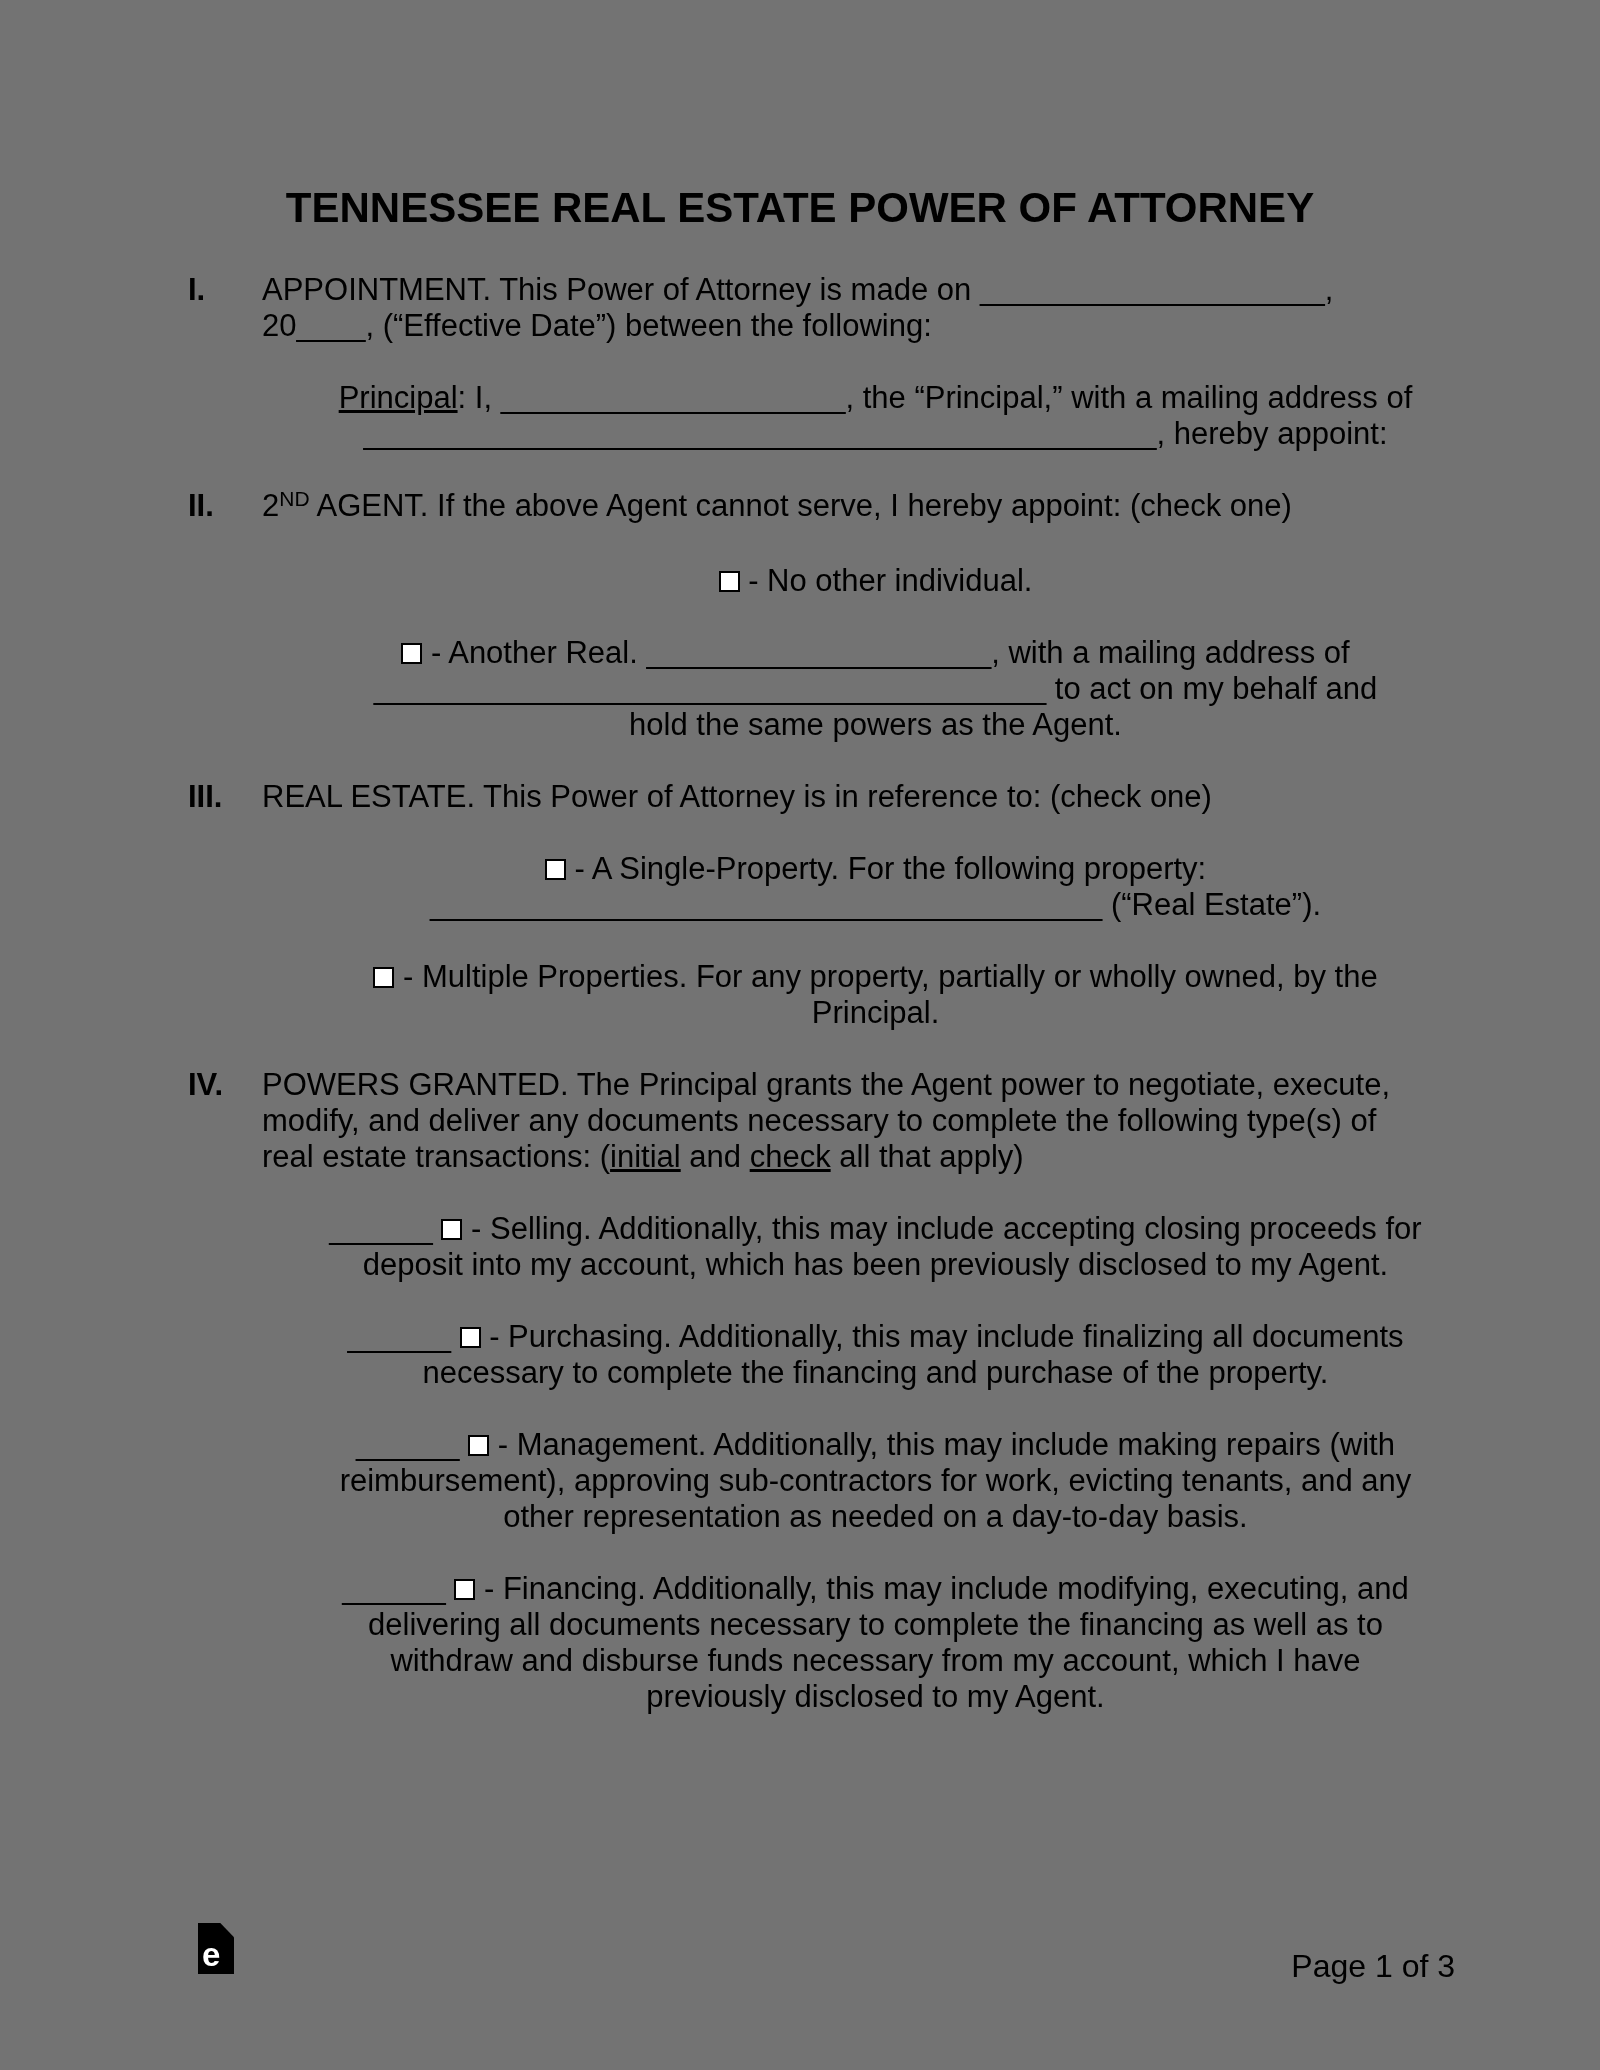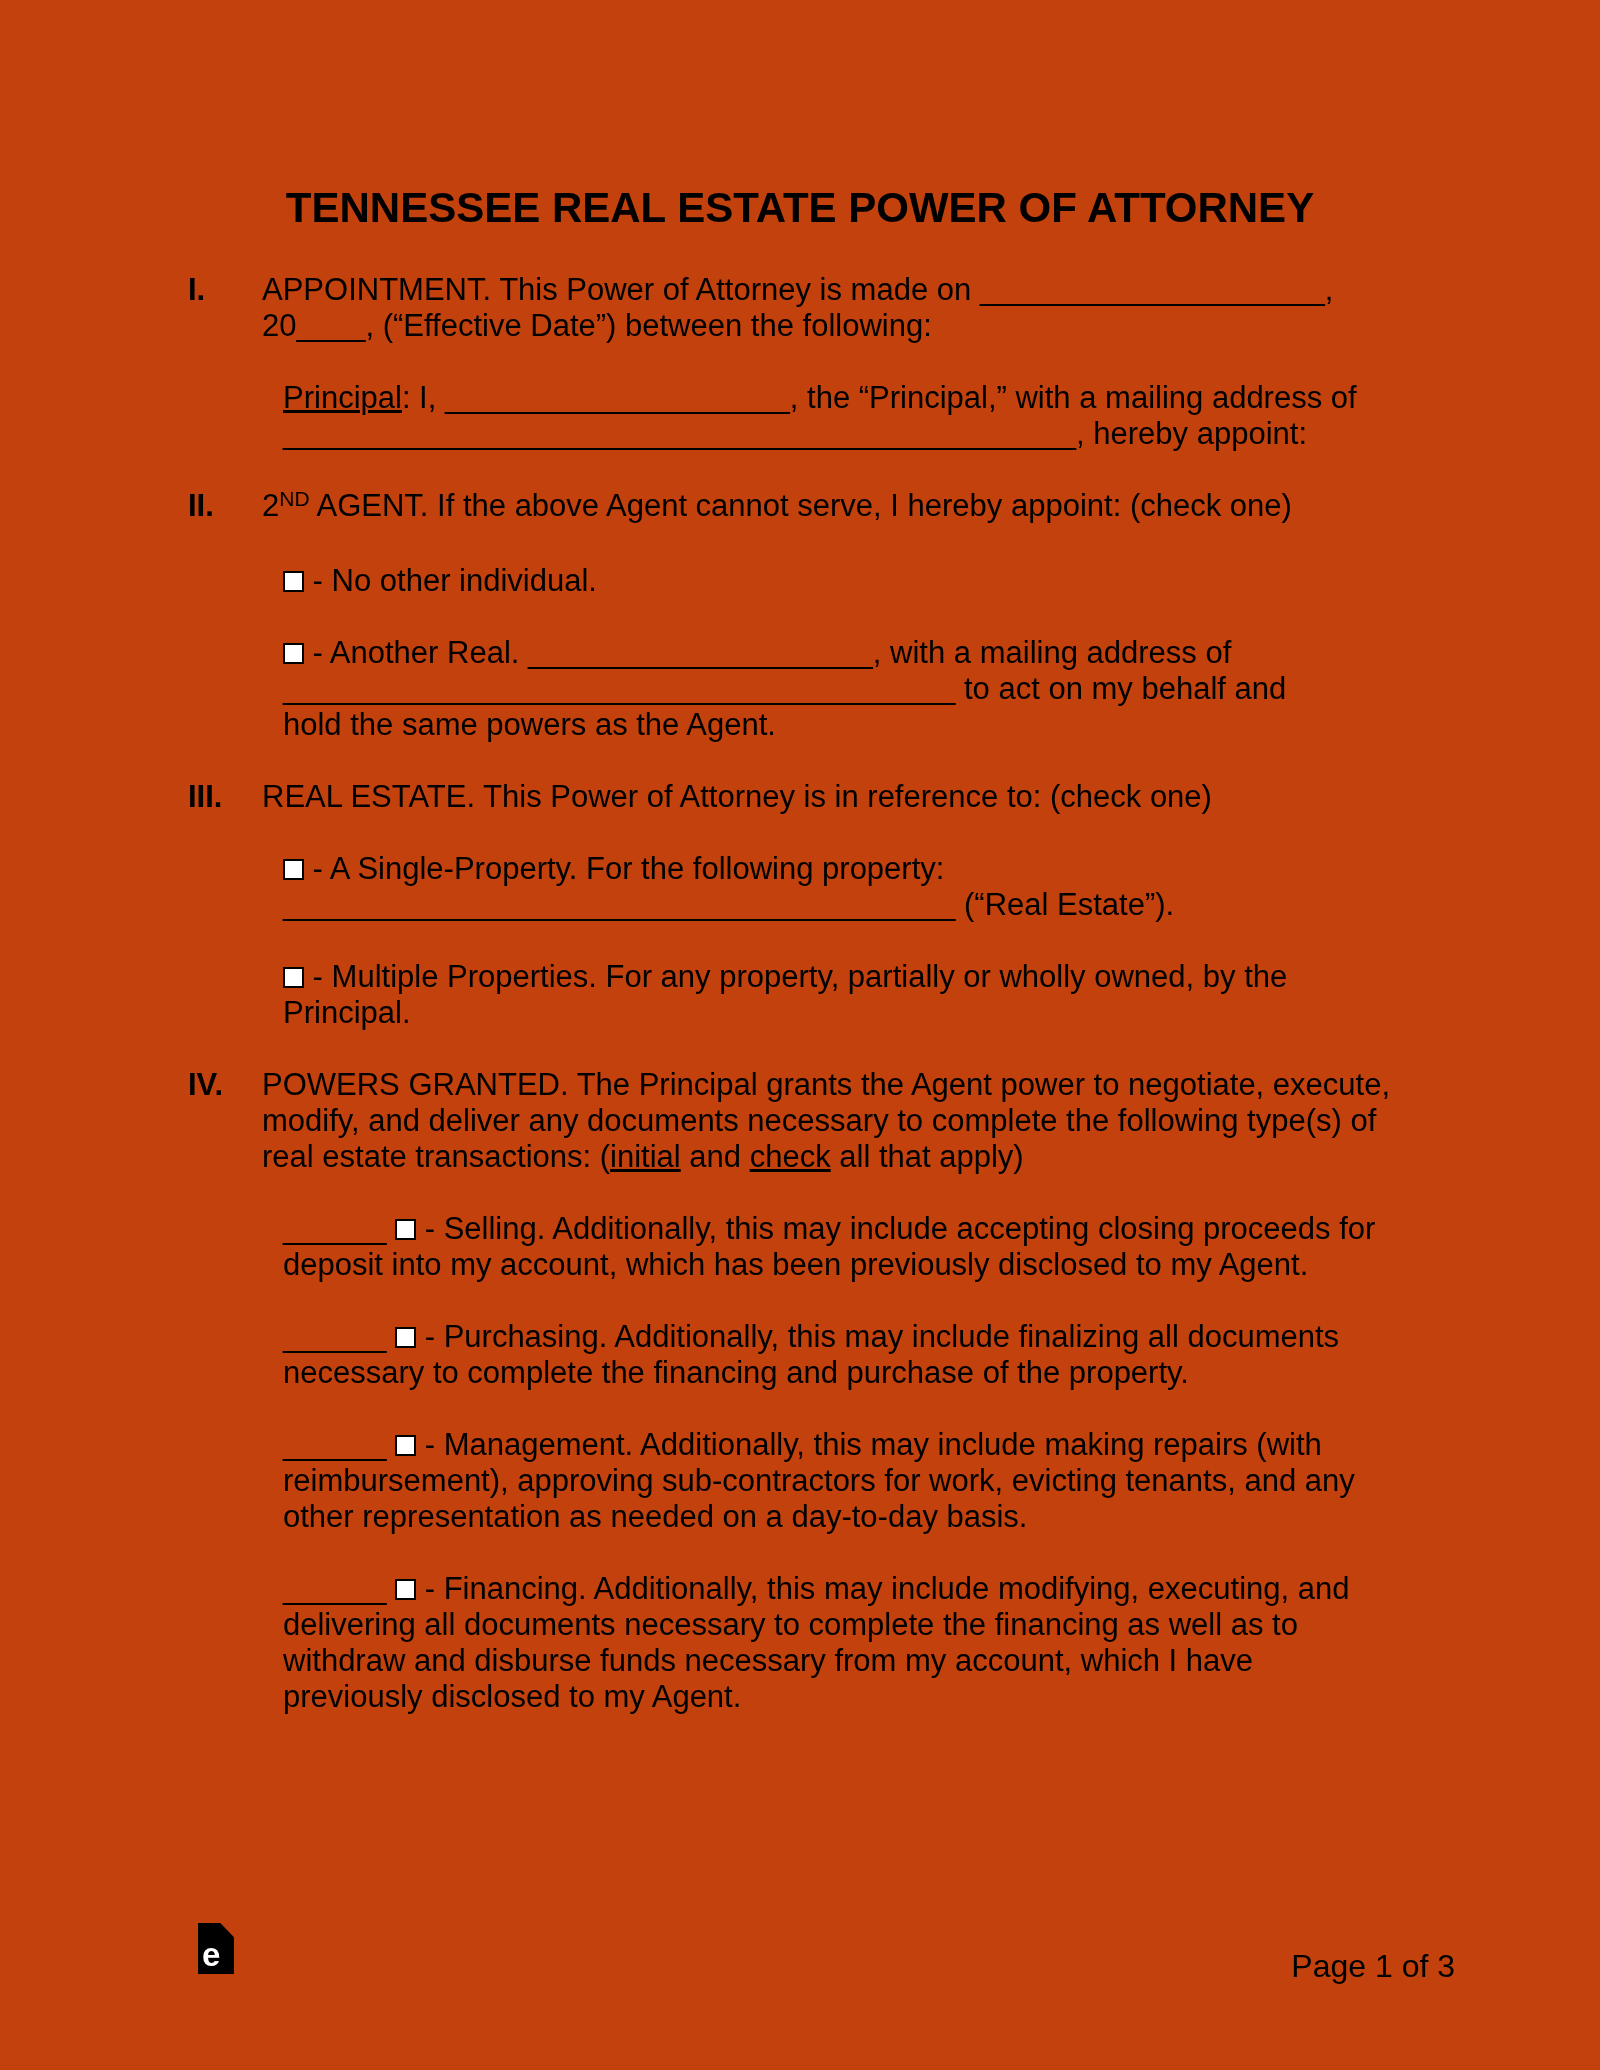--- a/index.html
+++ b/index.html
@@ -1,20 +1,20 @@
 <!DOCTYPE html>
 <html><head>
 <meta charset="utf-8">
 <style>
   html, body { margin: 0; padding: 0; background: #fff; }
   .page {
     position: relative;
     width: 1600px;
     height: 2070px;
-    background: #c2410c;
+    background: #737373;
     font-family: "Liberation Sans", sans-serif;
     font-size: 31px;
     line-height: 36px;
     color: #000;
     overflow: hidden;
   }
   .content {
     padding: 184px 0 0 188px;
     width: 1280px;
   }
@@ -33,21 +33,21 @@
   .heading {
     position: relative;
     padding-left: 74px;
   }
   .numeral {
     position: absolute;
     left: 0;
     top: 0;
     font-weight: bold;
   }
-  .sub { margin-left: 95px; }
+  .sub { margin-left: 95px; text-align: center; }
   .b { font-weight: normal; }
   .u { text-decoration: underline; }
   .sup { font-size: 21px; position: relative; top: -10px; }
   .checkbox {
     display: inline-block;
     width: 21px;
     height: 21px;
     border: 2px solid #000;
     box-sizing: border-box;
     background: #fff;

